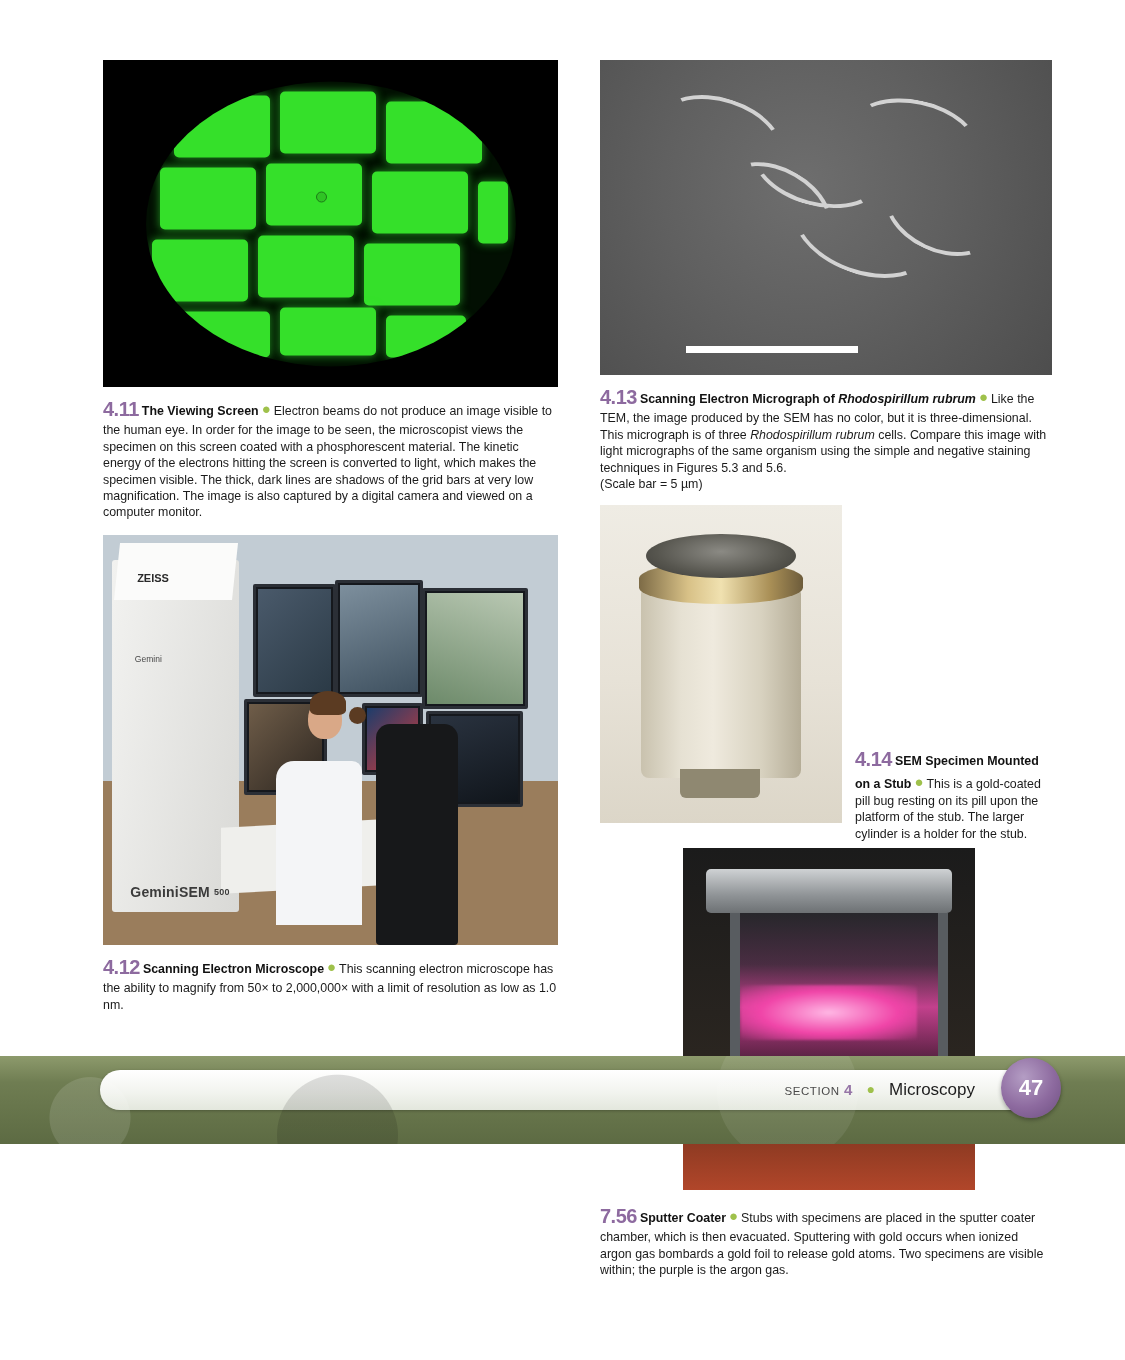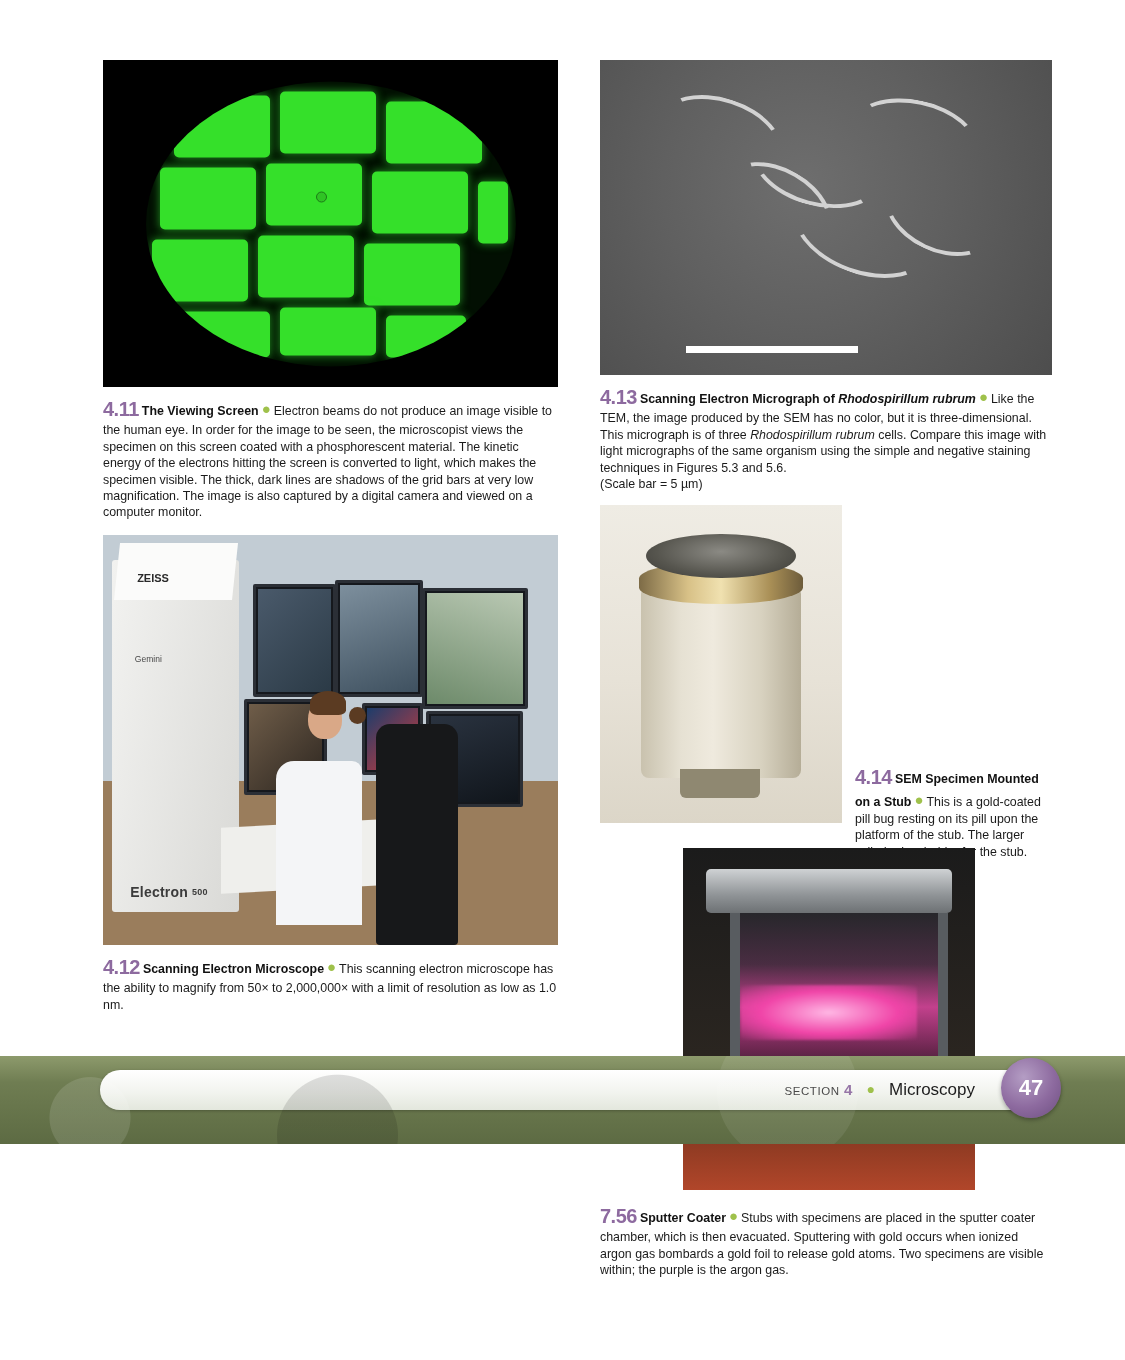--- a/index.html
+++ b/index.html
@@ -401,38 +401,38 @@
       </div>
 
       <div class="desk"></div>
       <div class="chair"></div>
       <div class="person-body"></div>
       <div class="person-head"></div>
       <div class="person-hair"></div>
       <div class="person-bun"></div>
 
       <div class="sem-label">
-        <span>Electron</span>
+        <span>GeminiSEM</span>
         <span style="font-size:9px; vertical-align:2px;">500</span>
       </div>
     </div>
     <div class="cap">
       <span class="num">4.12</span><span class="ttl">Scanning Electron Microscope</span><span class="dot">●</span><span>This scanning electron microscope has the ability to magnify from 50× to 2,000,000× with a limit of resolution as low as 1.0 nm.</span>
     </div>
   </div>
 
   <div class="fig" id="fig414" style="left:600px; top:505px; width:242px;">
     <div class="fig-img" id="img414">
       <div class="stub-cyl"></div>
       <div class="stub-ring"></div>
       <div class="stub-cap"></div>
       <div class="stub-base"></div>
     </div>
   </div>
-  <div class="cap" style="position:absolute; left:855px; top:724px; width:196px;margin-top:40px;">
+  <div class="cap" style="position:absolute; left:855px; top:706px; width:196px;margin-top:40px;">
     <span class="num">4.14</span><span class="ttl">SEM Specimen Mounted</span><br><span class="ttl">on a Stub</span><span class="dot">●</span><span>This is a gold-coated pill bug resting on its pill upon the platform of the stub. The larger cylinder is a holder for the stub.</span>
   </div>
 
   <div class="fig" id="fig415" style="left:683px; top:848px; width:292px;">
     <div class="fig-img" id="img415">
       <div class="sp-foot"></div>
       <div class="sp-base"></div>
       <div class="sp-chamber"></div>
       <div class="sp-glow"></div>
       <div class="sp-top"></div>

